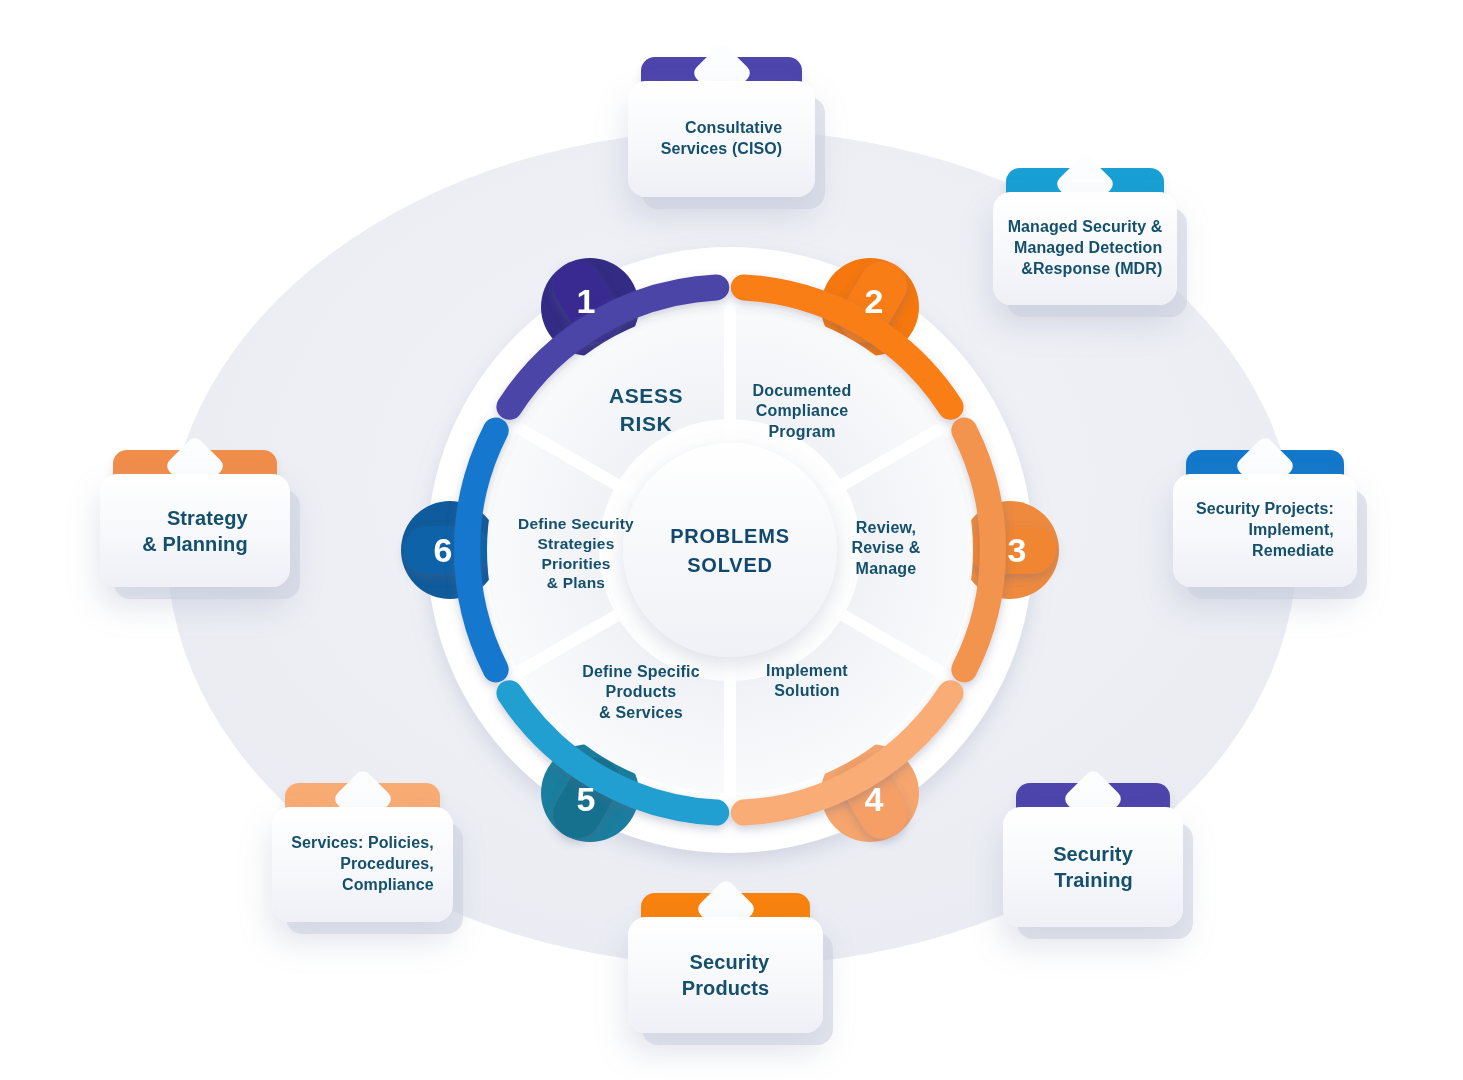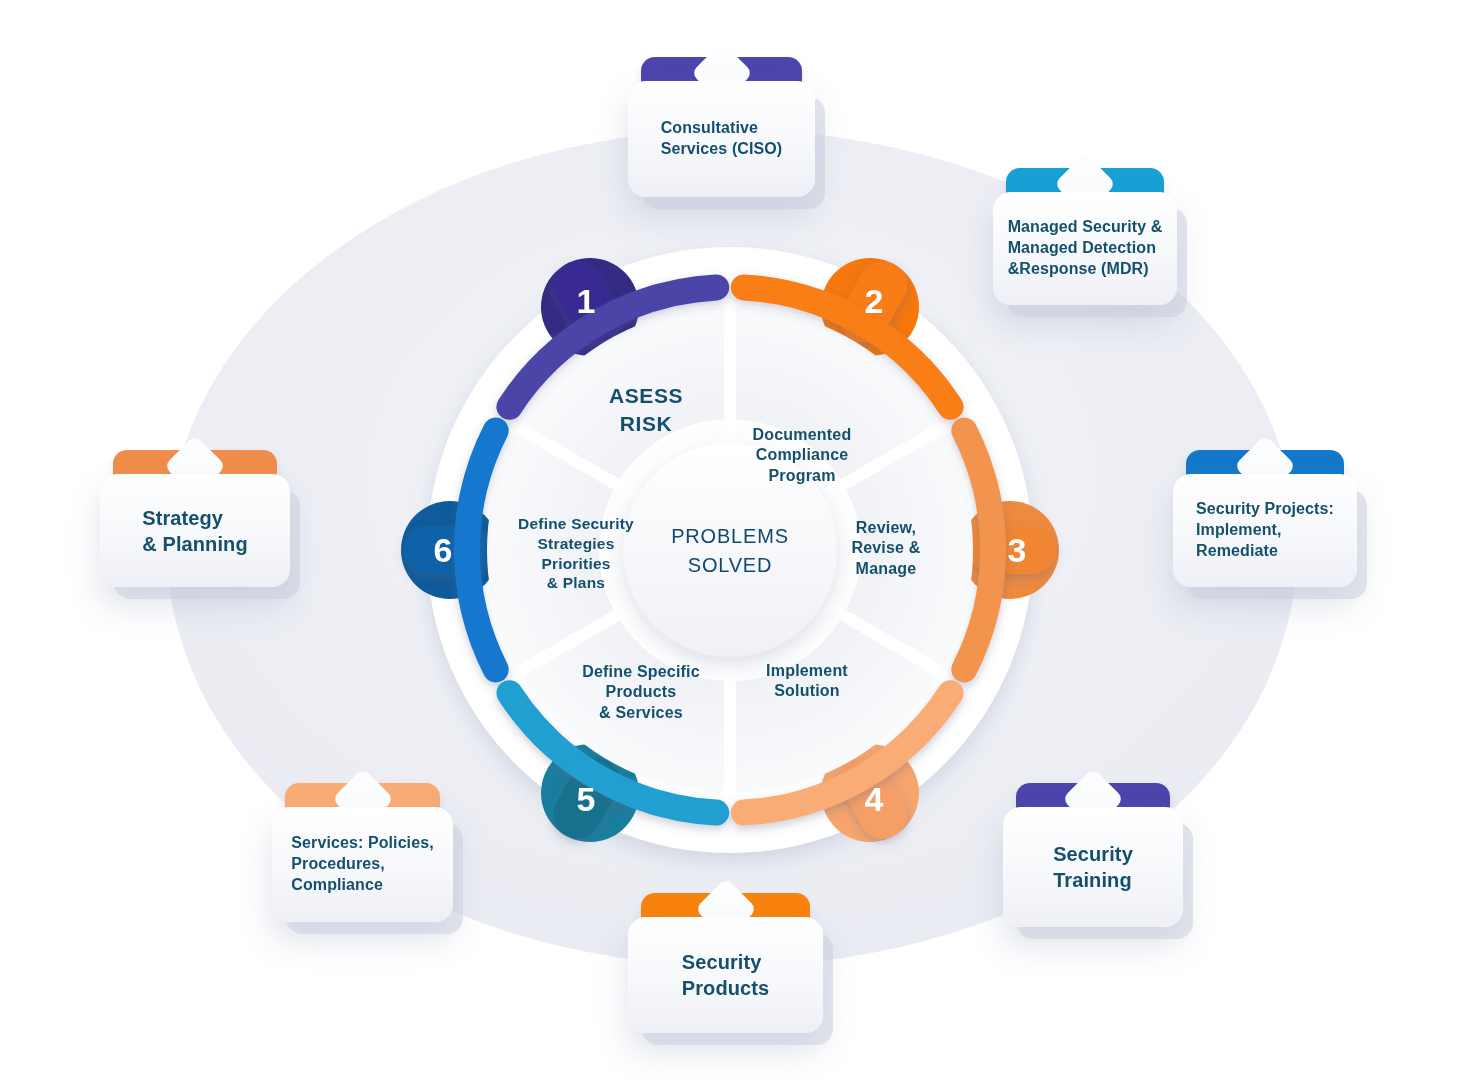--- a/index.html
+++ b/index.html
@@ -11,21 +11,21 @@
   .arc{fill:none;stroke-width:26;stroke-linecap:round;}
   .gapline{stroke:#ffffff;stroke-width:12;stroke-linecap:round;}
   .seg-label{
     position:absolute;transform:translate(-50%,-50%);
     color:#14506C;font-weight:bold;font-size:16px;line-height:1.28;
     text-align:center;white-space:pre-line;letter-spacing:.2px;
   }
   .seg-label.big{font-size:21px;letter-spacing:.6px;line-height:1.35;}
   .center-label{
     position:absolute;left:730px;top:551px;transform:translate(-50%,-50%);
-    color:#11486E;font-weight:normal;font-size:20px;letter-spacing:.8px;
+    color:#11486E;font-weight:bold;font-size:20px;letter-spacing:.8px;
     line-height:1.45;text-align:center;white-space:pre-line;
   }
   .badge-num{
     fill:#ffffff;font-family:"Liberation Sans",sans-serif;
     font-weight:bold;font-size:34px;text-anchor:middle;
   }
   .card{position:absolute;}
   .card .tab{
     position:absolute;top:0;left:13px;right:13px;height:58px;
     border-radius:14px;z-index:1;
@@ -35,21 +35,21 @@
     position:absolute;top:-6px;left:50%;margin-left:-22px;
     width:44px;height:44px;background:#fcfdfe;border-radius:8px;
     transform:rotate(45deg);z-index:2;
   }
   .card .body{
     position:absolute;left:0;right:0;top:24px;bottom:0;z-index:3;
     background:linear-gradient(180deg,#ffffff 0%,#f7f8fb 55%,#eef0f6 100%);
     border-radius:18px;
     box-shadow:12px 14px 0 -2px rgba(203,208,222,.55), 0 18px 32px rgba(140,152,180,.28);
     display:flex;align-items:center;justify-content:center;
-    color:#14506C;font-weight:bold;text-align:left;
+    color:#14506C;font-weight:bold;text-align:right;
     line-height:1.3;white-space:pre-line;letter-spacing:.1px;
   }
   .fs16{font-size:16px;} .fs19{font-size:19px;} .fs20{font-size:20px;}
 </style>
 </head>
 <body>
 
 <div id="canvas">
 
   <svg id="wheel-svg" width="1463" height="1080" viewBox="0 0 1463 1080">
@@ -139,21 +139,21 @@
 
     <circle cx="730" cy="550" r="131" fill="#FFFFFF" opacity="0.9"></circle>
     <circle cx="730" cy="550" r="107" fill="url(#centerGrad)" filter="url(#soft)"></circle>
   </svg>
 
   <div class="center-label">PROBLEMS
 SOLVED</div>
 
   <div class="seg-label big" style="left:646px;top:410px;">ASESS
 RISK</div>
-  <div class="seg-label" style="left:802px;top:412px;margin-top:44px;">Documented
+  <div class="seg-label" style="left:802px;top:412px;">Documented
 Compliance
 Program</div>
   <div class="seg-label" style="left:886px;top:549px;">Review,
 Revise &amp;
 Manage</div>
   <div class="seg-label" style="left:807px;top:681px;">Implement
 Solution</div>
   <div class="seg-label" style="left:641px;top:693px;">Define Specific
 Products
 &amp; Services</div>

